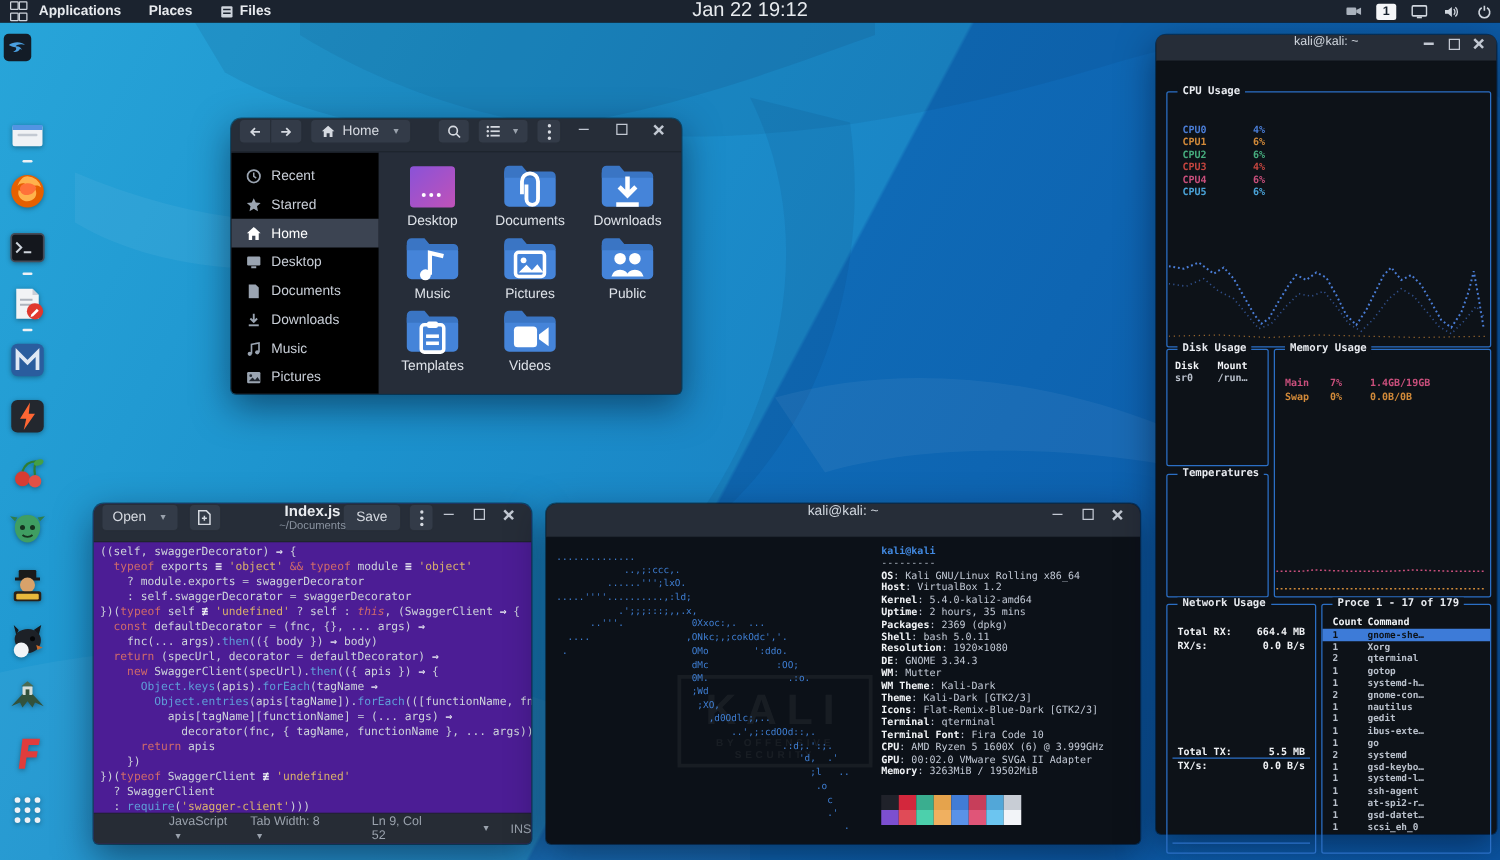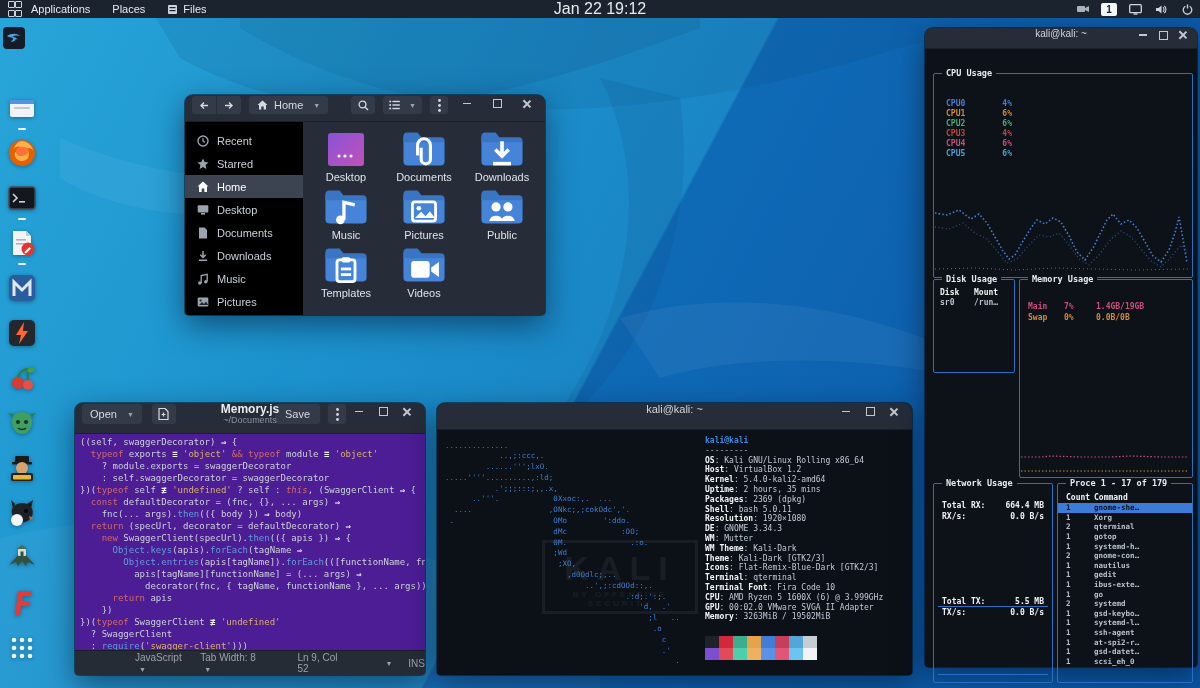--- a/index.html
+++ b/index.html
@@ -5,21 +5,21 @@
   html,body{margin:0;padding:0;background:#000;}
   #screen{position:relative;width:1200px;height:688px;overflow:hidden;
     font-family:"Liberation Sans","DejaVu Sans",sans-serif;-webkit-font-smoothing:antialiased;}
   
   #desktop{position:absolute;inset:18px 0 0 0;
     background:linear-gradient(118deg,#28a5d9 0%,#1c92cd 30%,#1a86c6 49.9%,#0f6ab6 50.1%,#0d60ae 75%,#0b56a4 100%);}
   #desktop svg{position:absolute;inset:0;}
   
   #panel{position:absolute;top:0;left:0;width:1200px;height:18px;background:#1b232f;
     display:flex;align-items:center;color:#e7eaee;font-size:11px;z-index:50;}
-  .panel-item{display:flex;align-items:center;gap:5px;padding:0 11px;height:100%;cursor:default;}
+  .panel-item{display:flex;align-items:center;gap:5px;padding:0 11px;height:100%;cursor:default;font-weight:bold;}
   #panel-center{position:absolute;left:0;right:0;text-align:center;font-size:16px;pointer-events:none;}
   #panel-right{position:absolute;right:2px;top:0;height:100%;display:flex;align-items:center;gap:4px;}
   .tray{display:flex;align-items:center;justify-content:center;width:22px;height:100%;}
   #ws-box{background:#f5f6f8;color:#16202c;font-weight:bold;font-size:10px;border-radius:2px;
     width:16px;height:13px;display:flex;align-items:center;justify-content:center;}
   .grid4{display:grid;grid-template-columns:5px 5px;grid-gap:2px;margin-left:8px;}
   .grid4 i{width:5px;height:5px;border:1.2px solid #cfd5dd;border-radius:1px;}
   
   #kali-tile{position:absolute;left:3px;top:27px;width:22px;height:22px;border-radius:4px;
     background:#131c27;display:flex;align-items:center;justify-content:center;z-index:5;}
@@ -517,21 +517,21 @@
         <span>Open</span>
         <span class="caret">▼</span>
       </span>
       <span class="tb-btn" style="width:24px;height:20px;margin-left:8px;">
         <svg width="11" height="12" viewBox="0 0 11 12">
             <path d="M1 0.5 H7 L10 3.5 V11.5 H1 Z" fill="none" stroke="#d6dae1" stroke-width="1.2"></path>
             <path d="M5.5 4.5 V8.5 M3.5 6.5 H7.5" stroke="#d6dae1" stroke-width="1.2"></path>
           </svg>
       </span>
       <div id="ed-title-wrap">
-        <div id="ed-title">Memory.js</div>
+        <div id="ed-title">Index.js</div>
         <div id="ed-sub">~/Documents</div>
       </div>
       <div style="flex:1;"></div>
       <span class="tb-btn" style="height:20px;padding:0 10px;font-size:11px;">
         <span>Save</span>
       </span>
       <span class="tb-btn" style="width:18px;height:20px;margin-left:6px;">
         <svg width="3" height="13" viewBox="0 0 3 13">
             <circle cx="1.5" cy="1.5" r="1.4" fill="#d6dae1"></circle>
             <circle cx="1.5" cy="6.5" r="1.4" fill="#d6dae1"></circle>
@@ -680,20 +680,23 @@
         <div class="disk-head" style="margin-top:6px;">
           <span class="dk-c1">Disk</span>
           <span>Mount</span>
         </div>
         <div class="disk-row">
           <span class="dk-c1">sr0</span>
           <span>/run…</span>
         </div>
       </div>
 
+      <div class="gbox" style="left:8px;top:330px;width:80px;height:97px;">
+        <span class="legend">Temperatures</span>
+      </div>
 
       <div class="gbox" style="left:94px;top:230px;width:172px;height:197px;">
         <span class="legend">Memory Usage</span>
         <div id="mem-rows" style="margin-top:20px;">
             <div class="mem-row" style="color: rgb(201, 79, 124);">
               <span class="mem-name">Main</span>
               <span class="mem-pct">7%</span>
               <span class="mem-val">1.4GB/19GB</span>
             </div>
             <div class="mem-row" style="color: rgb(210, 138, 57);">

